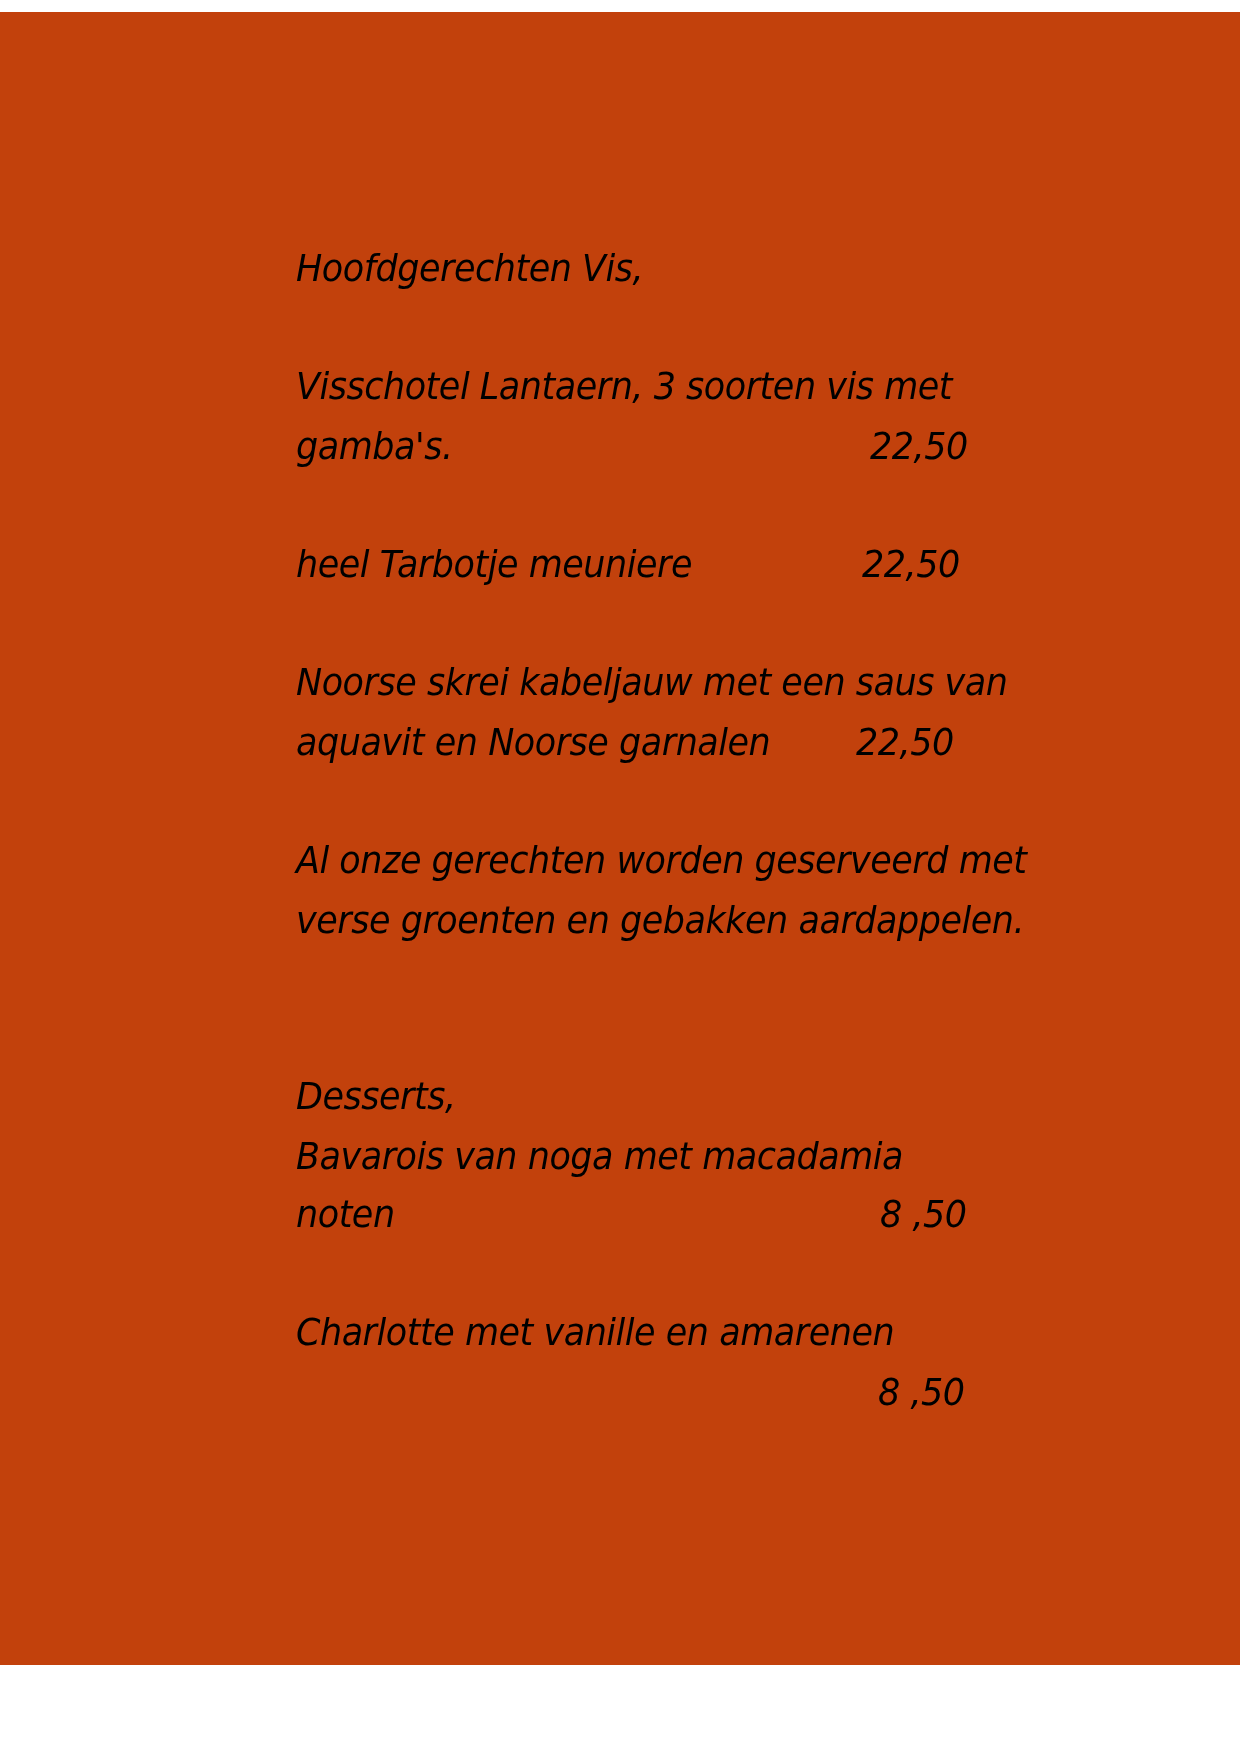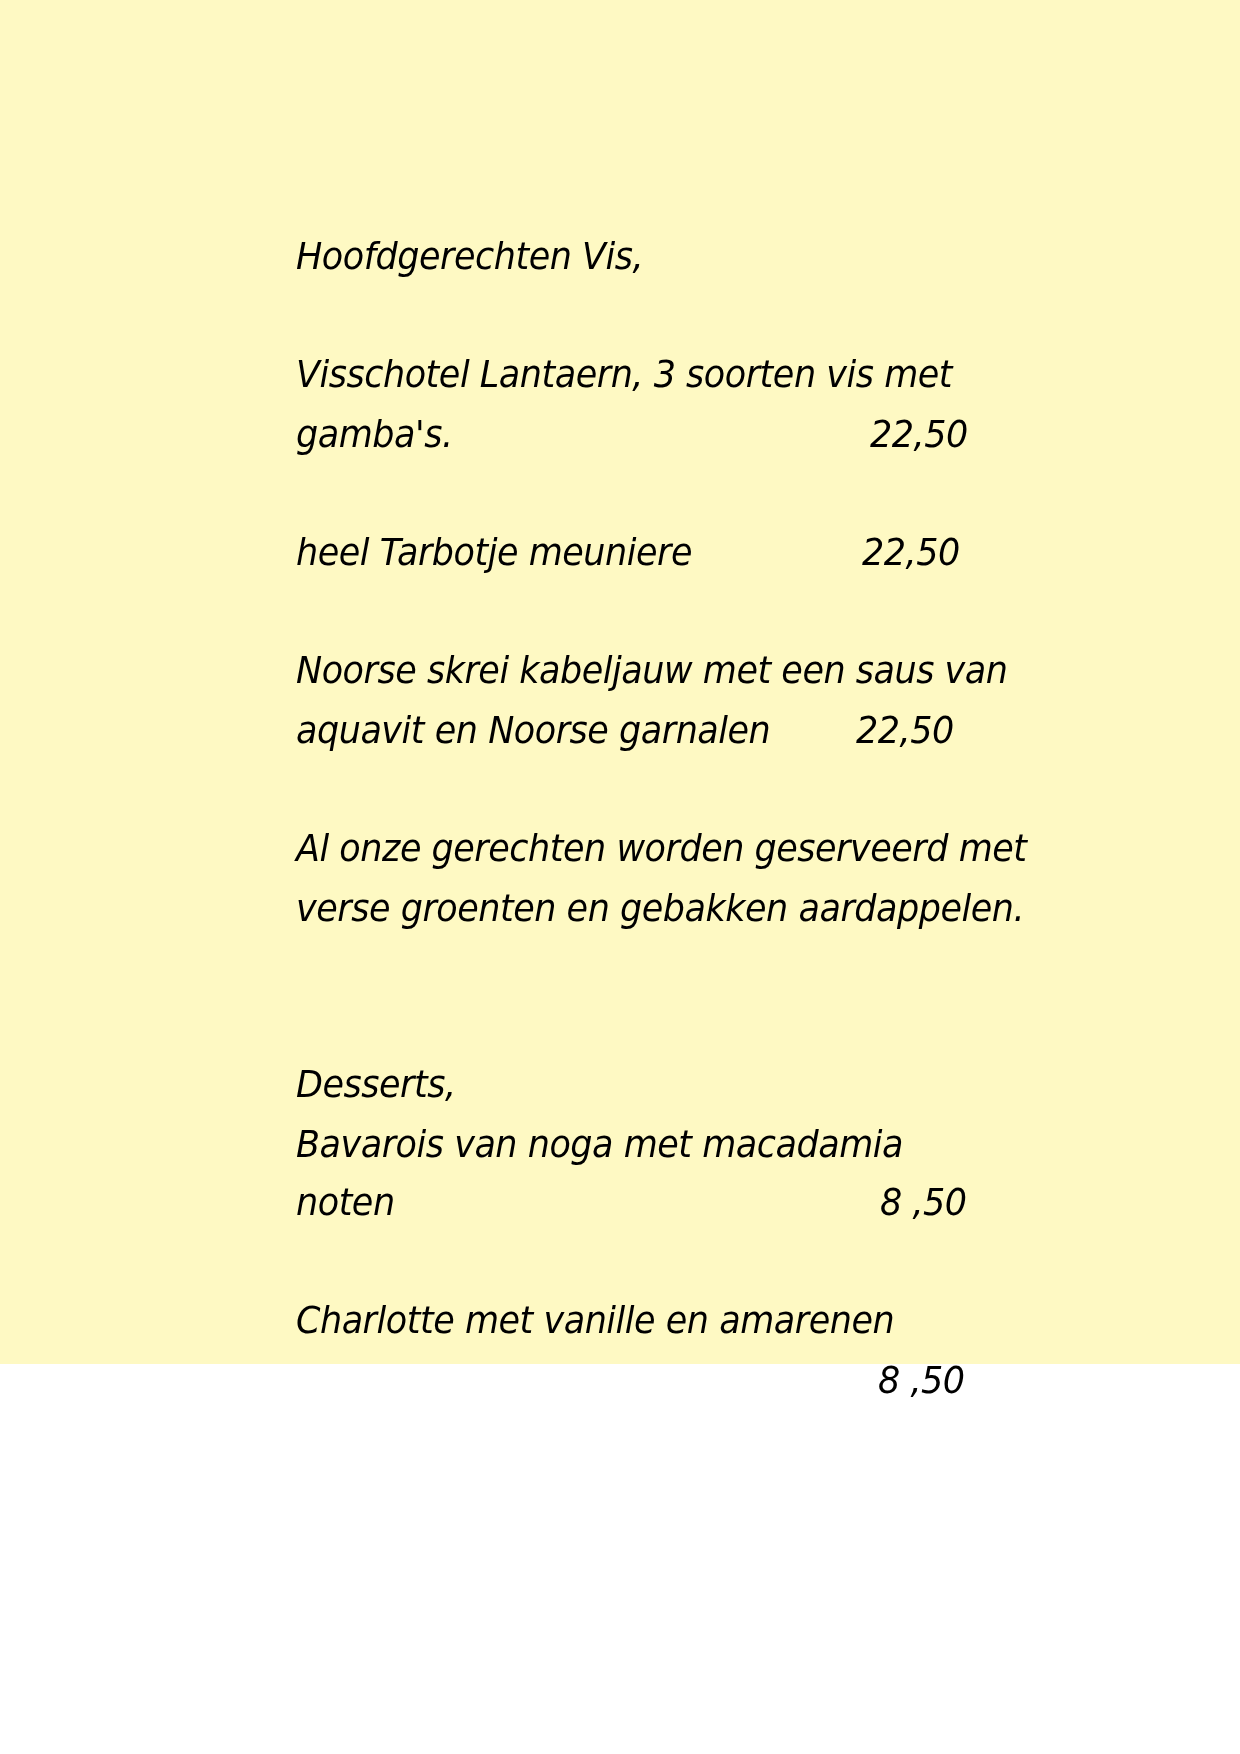--- a/index.html
+++ b/index.html
@@ -1,18 +1,18 @@
 <!DOCTYPE html>
 <html><head>
 <meta charset="utf-8">
 <style>
   html, body { margin: 0; padding: 0; background: #ffffff; }
   body { width: 1240px; height: 1754px; position: relative; overflow: hidden;
          font-family: "DejaVu Sans", sans-serif; color: #000; }
-  .page { position: absolute; left: 0; top: 0; width: 1240px; height: 1364px; background: #fef9c3; }
+  .page { position: absolute; left: 0; top: 12px; width: 1240px; height: 1653px; background: #c2410c; }
   .line { position: absolute; left: 296px; font-size: 38px; line-height: 44px; white-space: nowrap;
           font-family: "DejaVu Sans", sans-serif; font-style: oblique; letter-spacing: -0.5px; transform: scaleX(0.92); transform-origin: left center; }
   .price { position: absolute; font-size: 38px; line-height: 44px; white-space: nowrap;
            font-family: "DejaVu Sans", sans-serif; font-style: oblique; letter-spacing: -0.5px; transform: scaleX(0.92); transform-origin: left center; }
 </style>
 </head>
 <body>
 
 <div class="page">
 

